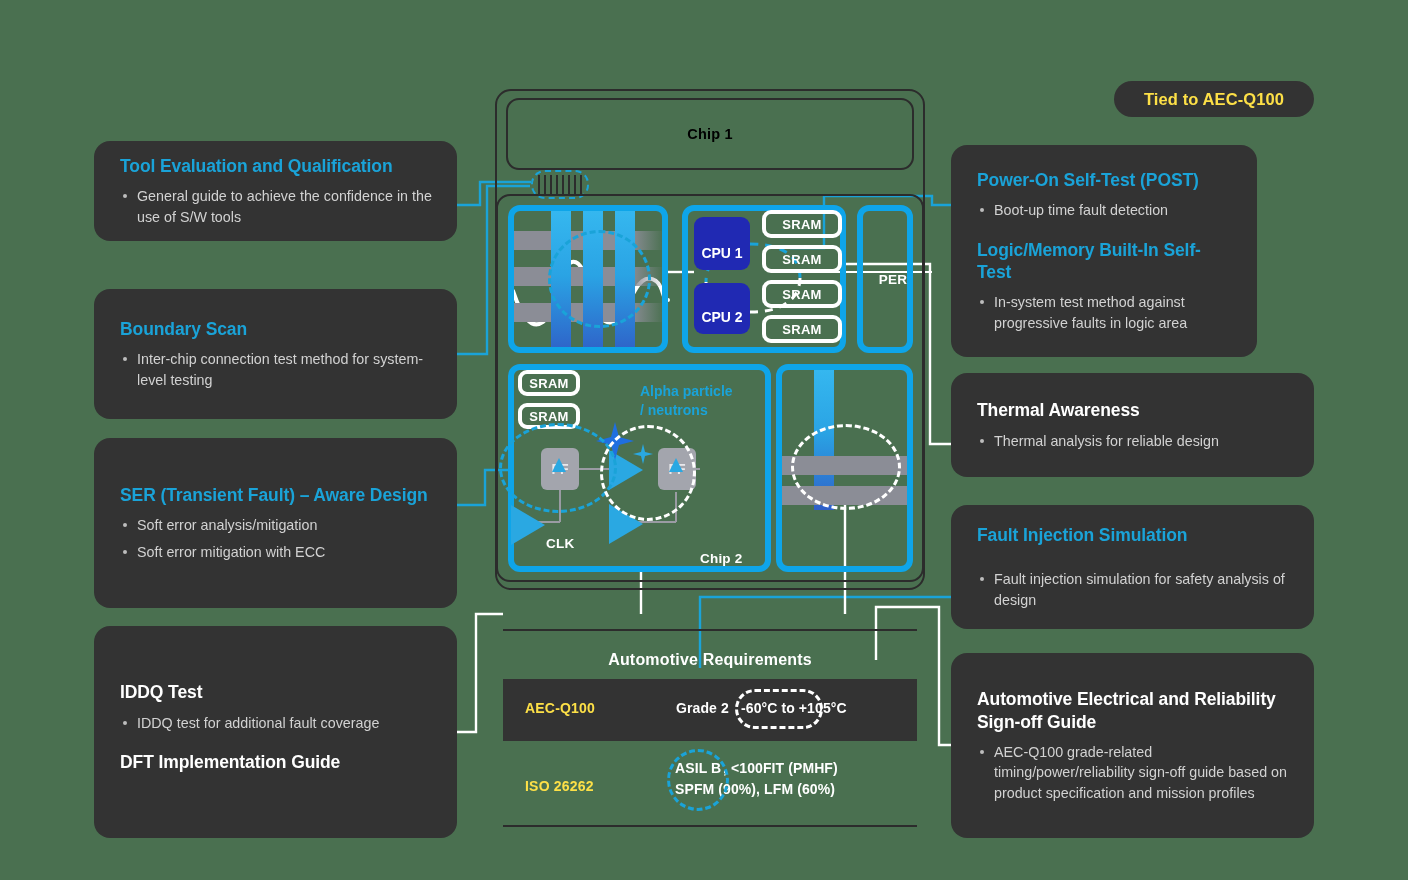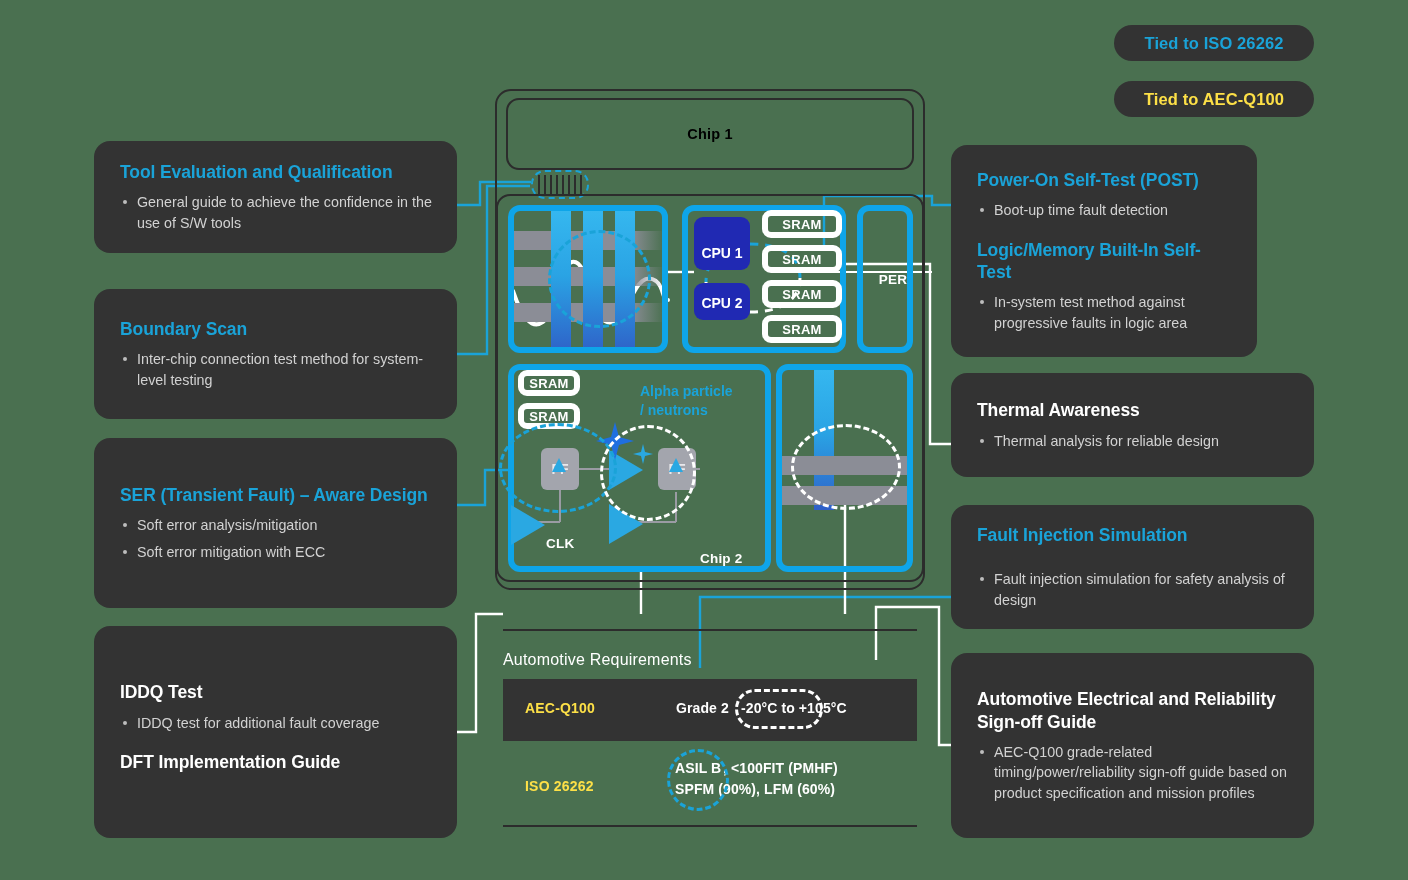--- a/index.html
+++ b/index.html
@@ -58,21 +58,21 @@
   }
   .card li:last-child{margin-bottom:0;}
   .card li:before{
     content:"";
     position:absolute;left:3px;top:8px;
     width:4px;height:4px;border-radius:50%;
     background:#bdbdbd;
   }
 
   
-  .c-tool {left:94px; top:141px;  width:363px; height:112px;}
+  .c-tool {left:94px; top:141px;  width:363px; height:100px;}
   .c-bscan{left:94px; top:289px;  width:363px; height:130px;}
   .c-ser  {left:94px; top:438px;  width:363px; height:170px;}
   .c-iddq {left:94px; top:626px;  width:363px; height:212px;}
   
   .c-post {left:951px;top:145px;  width:306px; height:212px;}
   .c-therm{left:951px;top:373px;  width:363px; height:104px;}
   .c-fis  {left:951px;top:505px;  width:363px; height:124px;gap:14px;}
   .c-auto {left:951px;top:653px;  width:363px; height:185px;}
 
   
@@ -111,25 +111,25 @@
   .blk-thermal{left:776px;top:364px;width:137px;height:208px;}
 
   
   .cpu{
     position:absolute;background:#2029b3;border-radius:9px;
     display:flex;align-items:flex-end;justify-content:center;
     color:#fff;font-size:14px;font-weight:bold;box-sizing:border-box;
     padding-bottom:9px;
   }
   .cpu1{left:694px;top:217px;width:56px;height:53px;}
-  .cpu2{left:694px;top:283px;width:56px;height:37px;}
+  .cpu2{left:694px;top:283px;width:56px;height:51px;}
 
   
   .sram{
-    position:absolute;border:6px solid #ffffff;border-radius:9px;
+    position:absolute;border:4px solid #ffffff;border-radius:9px;
     display:flex;align-items:center;justify-content:center;
     color:#ffffff;font-size:13px;font-weight:bold;letter-spacing:.3px;
     box-sizing:border-box;
   }
   .sr1{left:762px;top:210px;width:80px;height:28px;}
   .sr2{left:762px;top:245px;width:80px;height:28px;}
   .sr3{left:762px;top:280px;width:80px;height:28px;}
   .sr4{left:762px;top:315px;width:80px;height:28px;}
   .sr5{left:518px;top:370px;width:62px;height:26px;}
   .sr6{left:518px;top:403px;width:62px;height:26px;}
@@ -153,22 +153,22 @@
              font-size:13.5px;font-weight:bold;letter-spacing:.3px;}
   .chip2-label{position:absolute;left:700px;top:551px;color:#ffffff;
              font-size:13.5px;font-weight:bold;letter-spacing:.2px;}
   .alpha-label{position:absolute;left:640px;top:382px;color:#1aa3d8;
              font-size:14px;font-weight:bold;line-height:1.35;text-align:left;}
 
   
   .auto-panel{position:absolute;left:503px;top:629px;width:414px;height:198px;}
   .auto-rule{position:absolute;left:0;width:414px;height:2px;background:#2c2c2c;}
   .auto-title{
-    position:absolute;left:0;top:22px;width:414px;
-    color:#ffffff;font-size:16px;font-weight:normal;letter-spacing:.2px;
+    position:absolute;left:0;top:22px;width:414px;text-align:center;
+    color:#ffffff;font-size:16px;font-weight:bold;letter-spacing:.2px;
   }
   .auto-row1{
     position:absolute;left:0;top:50px;width:414px;height:62px;background:#333333;
   }
   .cell-label{position:absolute;color:#fde047;font-size:14px;font-weight:bold;letter-spacing:.2px;}
   .cell-val{position:absolute;color:#ffffff;font-size:14px;font-weight:bold;letter-spacing:.1px;}
 
   
   .dash{position:absolute;box-sizing:border-box;pointer-events:none;}
   .dash-white{border:3px dashed #ffffff;}
@@ -223,23 +223,20 @@
     <g stroke="#9a9ba3" stroke-width="2" fill="none">
       <path d="M519 522 L560 522"></path>
       <path d="M560 522 L560 490"></path>
       <path d="M579 469 L612 469"></path>
       <path d="M696 469 L700 469"></path>
       <path d="M609 522 L676 522"></path>
       <path d="M676 522 L676 492"></path>
     </g>
   </svg>
 
-  <div class="badge b1">
-    <span>Tied to ISO 26262</span>
-  </div>
   <div class="badge b2">
     <span>Tied to AEC-Q100</span>
   </div>
 
   <div class="card c-tool">
     <h3 class="iso">Tool Evaluation and Qualification</h3>
     <ul>
       <li>General guide to achieve the confidence in the use of S/W tools</li>
     </ul>
   </div>
@@ -400,21 +397,21 @@
   </div>
   <div class="dash dash-white" style="left:791px;top:424px;width:110px;height:86px;border-radius:50%;"></div>
 
   <div class="auto-panel">
     <div class="auto-rule" style="top:0px;"></div>
     <div class="auto-title">Automotive Requirements</div>
     <div class="auto-row1"></div>
 
     <span class="cell-label" style="left:22px;top:71px;">AEC-Q100</span>
     <span class="cell-val" style="left:173px;top:71px;">Grade 2</span>
-    <span class="cell-val" style="left:238px;top:71px;">-20°C to +105°C</span>
+    <span class="cell-val" style="left:238px;top:71px;">-60°C to +105°C</span>
     <div class="dash dash-white" style="left:232px;top:60px;width:88px;height:40px;border-radius:20px;"></div>
 
     <span class="cell-label" style="left:22px;top:149px;">ISO 26262</span>
     <span class="cell-val" style="left:172px;top:131px;">ASIL B</span>
     <span class="cell-val" style="left:220px;top:131px;">, &lt;100FIT (PMHF)</span>
     <span class="cell-val" style="left:172px;top:152px;">SPFM (90%), LFM (60%)</span>
     <div class="dash dash-blue" style="left:164px;top:120px;width:62px;height:62px;border-radius:50%;"></div>
 
     <div class="auto-rule" style="top:196px;"></div>
   </div>

